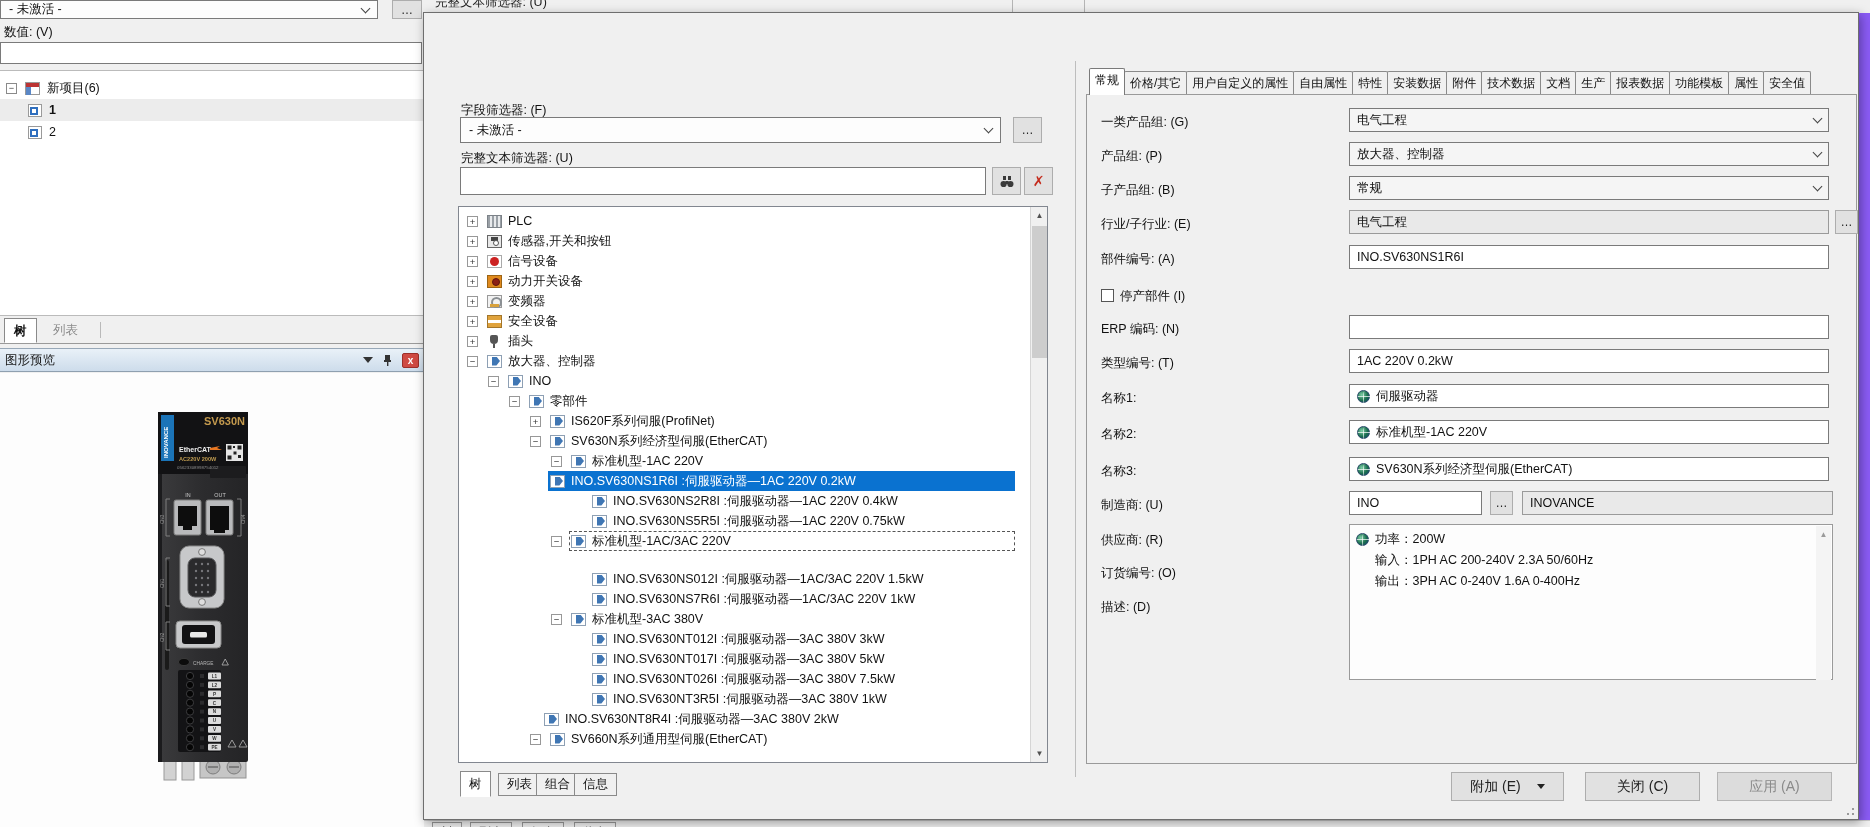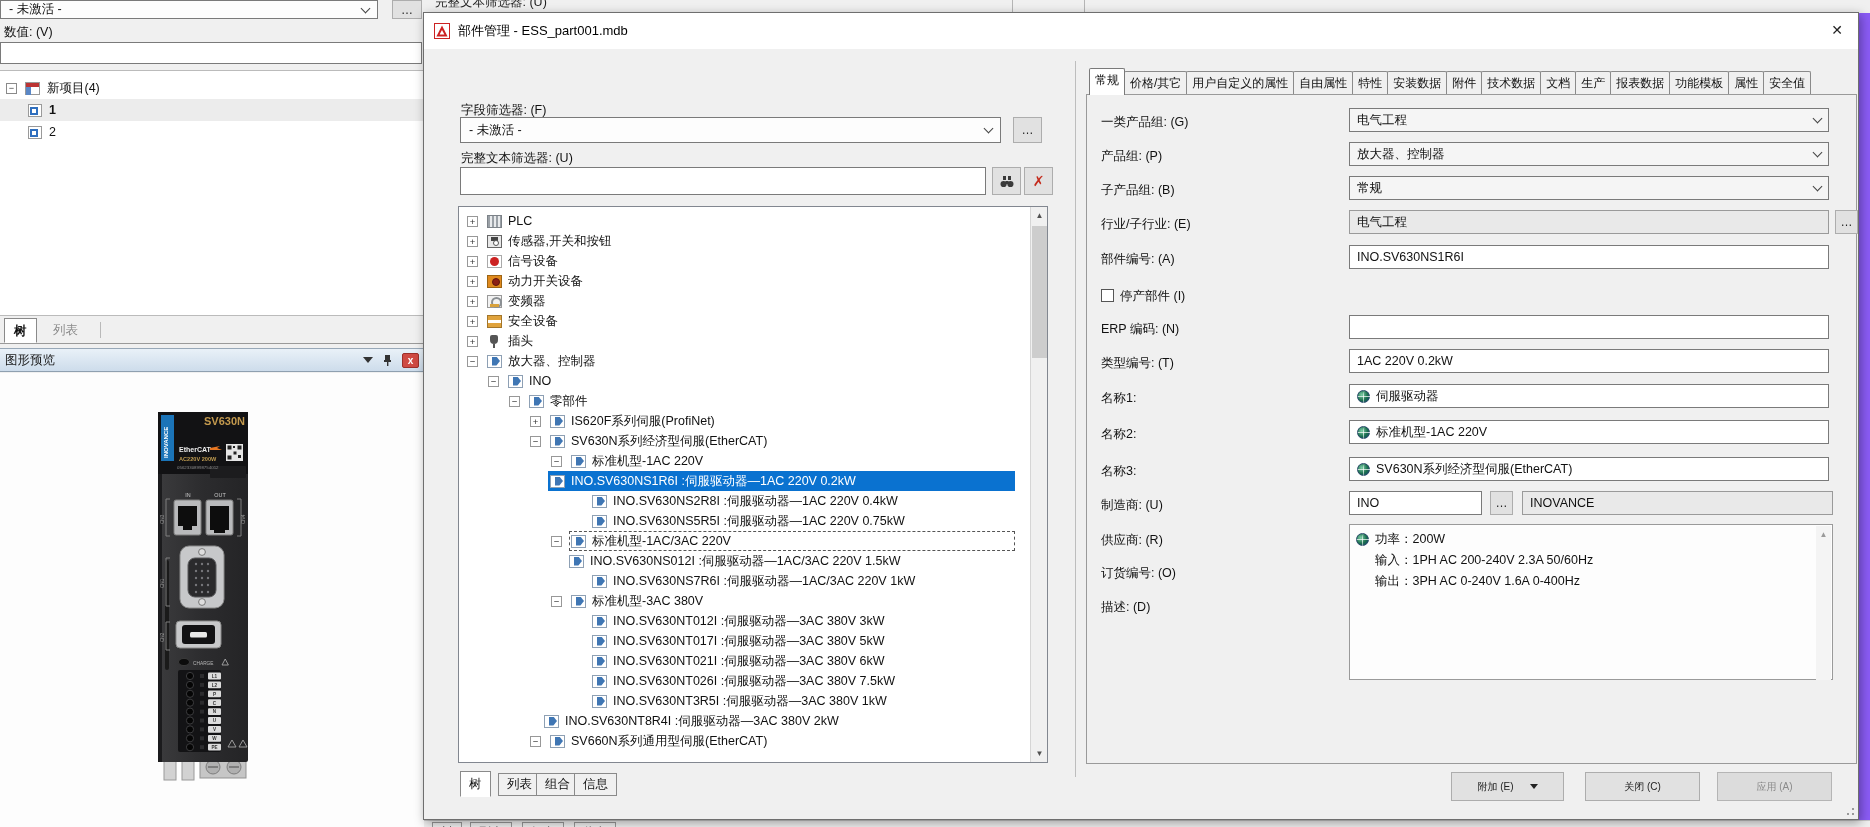--- a/index.html
+++ b/index.html
@@ -100,21 +100,21 @@
   .rselect .chev{margin-left:auto;}
   .rreadonly{background:#e9e9e9;border:1px solid #9a9a9a;display:flex;align-items:center;padding:0 7px;color:#111;}
   .rtext{background:#fff;border:1px solid #7a7a7a;display:flex;align-items:center;padding:0 7px;}
   .globe{width:13px;height:13px;border-radius:50%;background:radial-gradient(circle at 35% 35%,#7fd0a8,#1b6f4e 55%,#123f6e);border:1px solid #2a4a6a;margin-right:6px;flex:none;position:relative;}
   .globe::before{content:"";position:absolute;left:5px;top:0;width:2px;height:13px;border-left:1px solid rgba(255,255,255,.7);border-radius:50%;}
   .globe::after{content:"";position:absolute;left:0;top:5px;width:13px;height:2px;border-top:1px solid rgba(255,255,255,.7);}
   .checkbox{position:absolute;width:13px;height:13px;background:#fff;border:1px solid #555;}
   #desc-box{position:absolute;left:925px;top:511px;width:484px;height:156px;background:#fdfdfd;border:1px solid #9a9a9a;padding:4px 20px 4px 6px;line-height:21px;color:#111;}
   #desc-box .dline{display:flex;align-items:flex-start;}
   #desc-scroll{position:absolute;right:1px;top:1px;width:15px;height:154px;background:#f4f4f4;}
-  #dlg-buttons .btn{font-size:10px;text-align:right;}
+  #dlg-buttons .btn{font-size:14px;text-align:right;}
   #resize-grip{position:absolute;right:3px;bottom:3px;width:10px;height:10px;background:
     radial-gradient(circle at 80% 80%,#9a9a9a 1px,transparent 1.5px),
     radial-gradient(circle at 80% 30%,#9a9a9a 1px,transparent 1.5px),
     radial-gradient(circle at 30% 80%,#9a9a9a 1px,transparent 1.5px);}
   svg text{font-family:"Liberation Sans","DejaVu Sans",sans-serif;}
 </style>
 </head>
 <body>
 
 <div id="stage">
@@ -127,21 +127,21 @@
     <div class="btn" style="left:392px;top:0;width:30px;height:19px;">…</div>
     <div class="dlabel abs" style="left:4px;top:24px;">数值: (V)</div>
     <div class="txtinput" style="left:0;top:42px;width:422px;height:22px;">
       <span></span>
     </div>
 
     <div id="proj-tree">
       <div class="prow">
         <span class="pexp">−</span>
         <span class="ico-project"></span>
-        <span>新项目(4)</span>
+        <span>新项目(6)</span>
       </div>
       <div class="prow sel" style="padding-left:28px;">
         <span class="ico-page"></span>
         <span>1</span>
       </div>
       <div class="prow" style="padding-left:28px;">
         <span class="ico-page"></span>
         <span>2</span>
       </div>
     </div>
@@ -312,29 +312,20 @@
     <span class="vline" style="left:660px;"></span>
   </div>
   <div id="bg-bottom-strip">
     <span class="btabfrag" style="left:8px;">树</span>
     <span class="btabfrag" style="left:46px;">列表</span>
     <span class="btabfrag" style="left:98px;">组合</span>
     <span class="btabfrag" style="left:150px;">信息</span>
   </div>
 
   <div id="dialog">
-    <div id="dlg-titlebar">
-      <svg width="16" height="16" viewBox="0 0 16 16">
-        <rect x="0.5" y="0.5" width="15" height="15" fill="#fff" stroke="#cc2222"></rect>
-        <path d="M8 2.6 L13.6 13.4 H2.4 Z" fill="#cc2222"></path>
-        <path d="M8 7 L10.4 11.6 H5.6 Z" fill="#fff"></path>
-      </svg>
-      <span id="dlg-title">部件管理 - ESS_part001.mdb</span>
-      <span id="dlg-close">✕</span>
-    </div>
 
     <div class="dlg-divider"></div>
 
     <div class="dlabel" style="left:37px;top:89px;">字段筛选器: (F)</div>
     <div class="combo abs" id="filter-combo">
       <span>- 未激活 -</span>
       <span class="chev"></span>
     </div>
     <div class="btn" id="filter-more">…</div>
 
@@ -467,21 +458,21 @@
               <span class="tlabel">INO.SV630NS5R5I :伺服驱动器—1AC 220V 0.75kW</span>
             </span>
           </div>
           <div class="trow" style="padding-left: 92px;">
             <span class="texp">−</span>
             <span class="tcontent foc">
               <span class="tico ico-part"></span>
               <span class="tlabel">标准机型-1AC/3AC 220V</span>
             </span>
           </div>
-          <div class="trow" style="padding-left: 90px;">
+          <div class="trow" style="padding-left: 113px; margin-top: 18px;">
             <span class="texp hiddenexp"></span>
             <span class="tcontent">
               <span class="tico ico-part"></span>
               <span class="tlabel">INO.SV630NS012I :伺服驱动器—1AC/3AC 220V 1.5kW</span>
             </span>
           </div>
           <div class="trow" style="padding-left: 113px;">
             <span class="texp hiddenexp"></span>
             <span class="tcontent">
               <span class="tico ico-part"></span>
@@ -500,27 +491,20 @@
             <span class="tcontent">
               <span class="tico ico-part"></span>
               <span class="tlabel">INO.SV630NT012I :伺服驱动器—3AC 380V 3kW</span>
             </span>
           </div>
           <div class="trow" style="padding-left: 113px;">
             <span class="texp hiddenexp"></span>
             <span class="tcontent">
               <span class="tico ico-part"></span>
               <span class="tlabel">INO.SV630NT017I :伺服驱动器—3AC 380V 5kW</span>
-            </span>
-          </div>
-          <div class="trow" style="padding-left: 113px;">
-            <span class="texp hiddenexp"></span>
-            <span class="tcontent">
-              <span class="tico ico-part"></span>
-              <span class="tlabel">INO.SV630NT021I :伺服驱动器—3AC 380V 6kW</span>
             </span>
           </div>
           <div class="trow" style="padding-left: 113px; align-items: flex-end;">
             <span class="texp hiddenexp"></span>
             <span class="tcontent">
               <span class="tico ico-part"></span>
               <span class="tlabel">INO.SV630NT026I :伺服驱动器—3AC 380V 7.5kW</span>
             </span>
           </div>
           <div class="trow" style="padding-left: 113px;">

